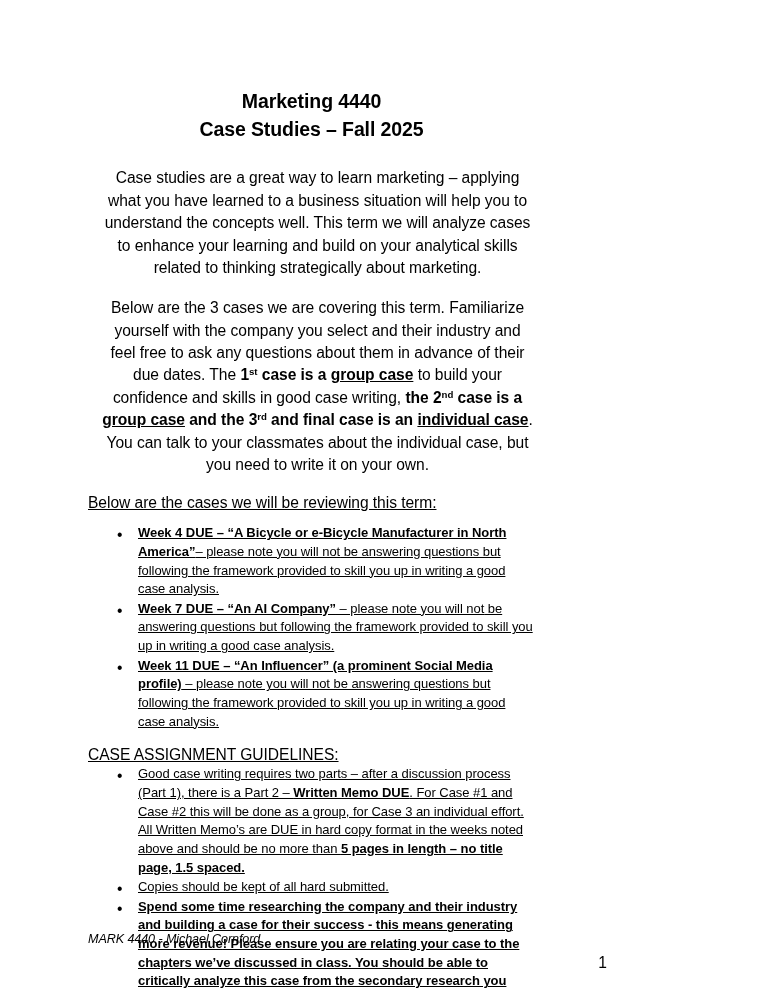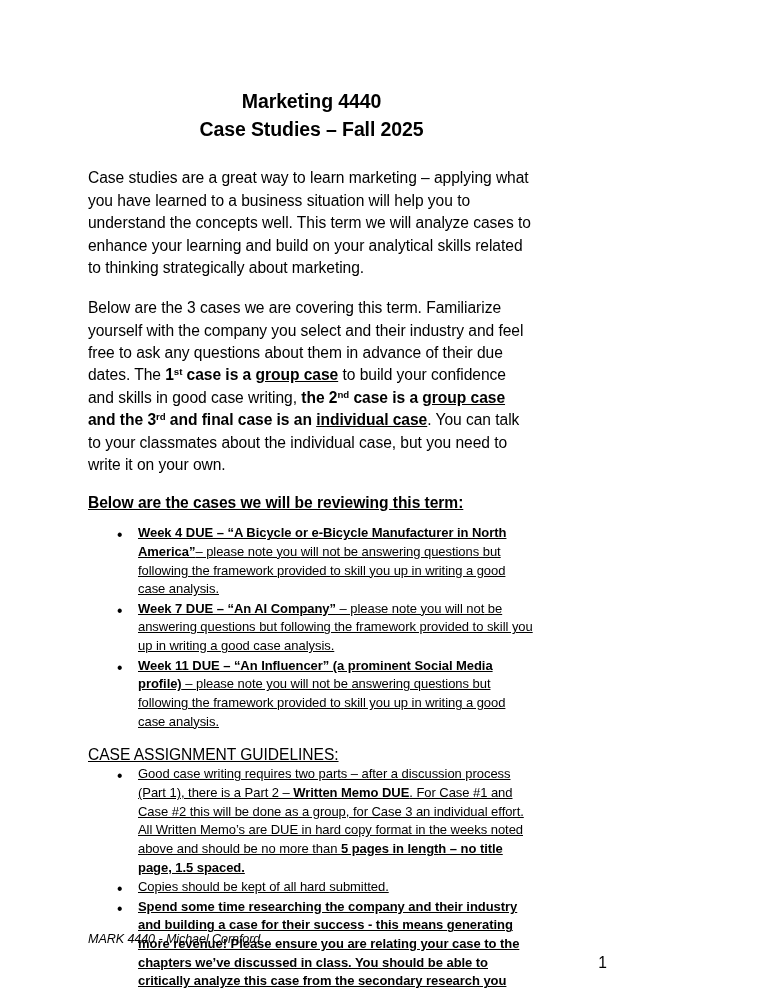--- a/index.html
+++ b/index.html
@@ -31,28 +31,28 @@
     font-size: 19.5px;
     line-height: 1.42;
     letter-spacing: -0.1px;
     margin: 0 0 10px 0;
   }
   .doc-title .line { display: block; }
 
   p.para {
     font-size: 15.6px;
     line-height: 1.435;
-    margin: 0 0 18px 0;
-    text-align: left;
+    margin: 0 0 18px 12px;
+    text-align: center;
     letter-spacing: -0.05px;
   }
 
   h2.section-head {
     font-size: 15.6px;
-    font-weight: bold;
+    font-weight: normal;
     text-decoration: underline;
     margin: 0 0 12px 0;
     letter-spacing: -0.05px;
   }
   h2.section-head2 {
     font-size: 15.6px;
     font-weight: normal;
     text-decoration: underline;
     margin: 0 0 1px 0;
     letter-spacing: -0.05px;

